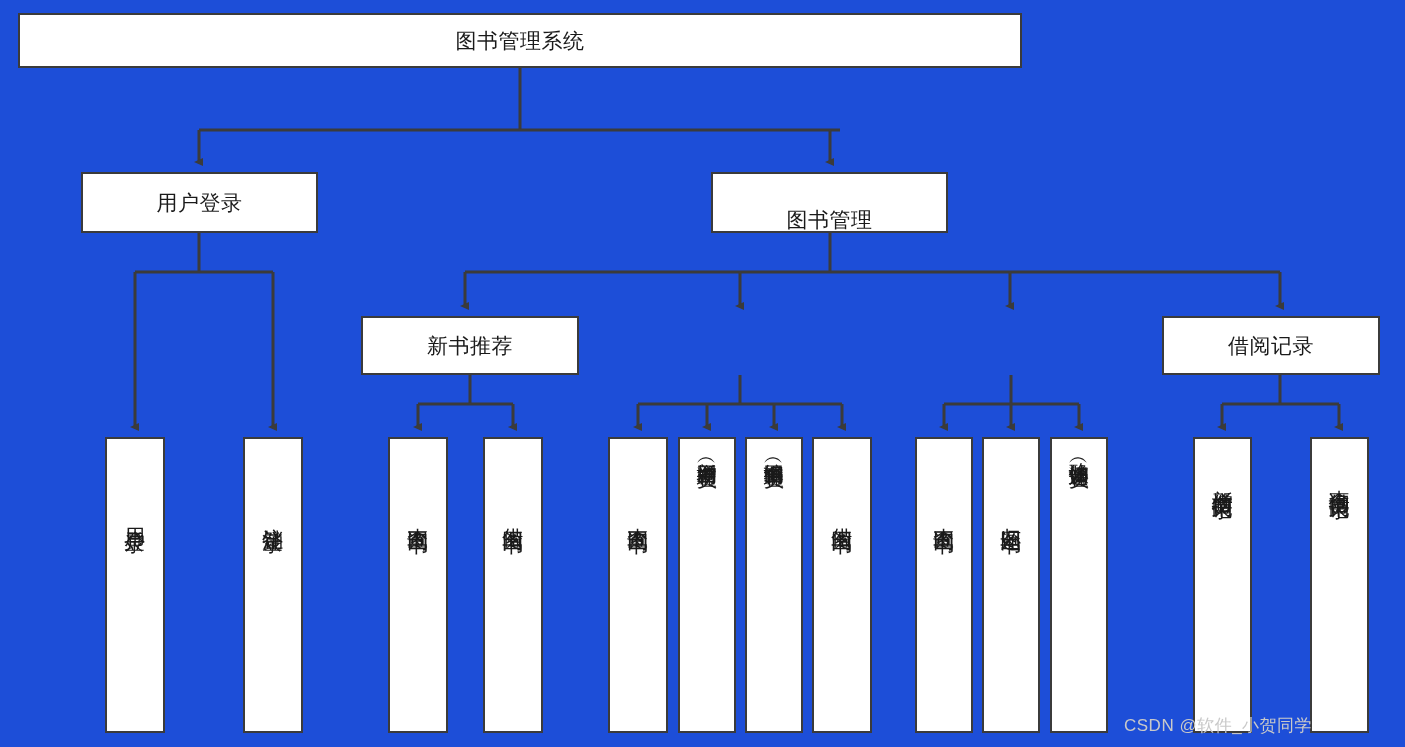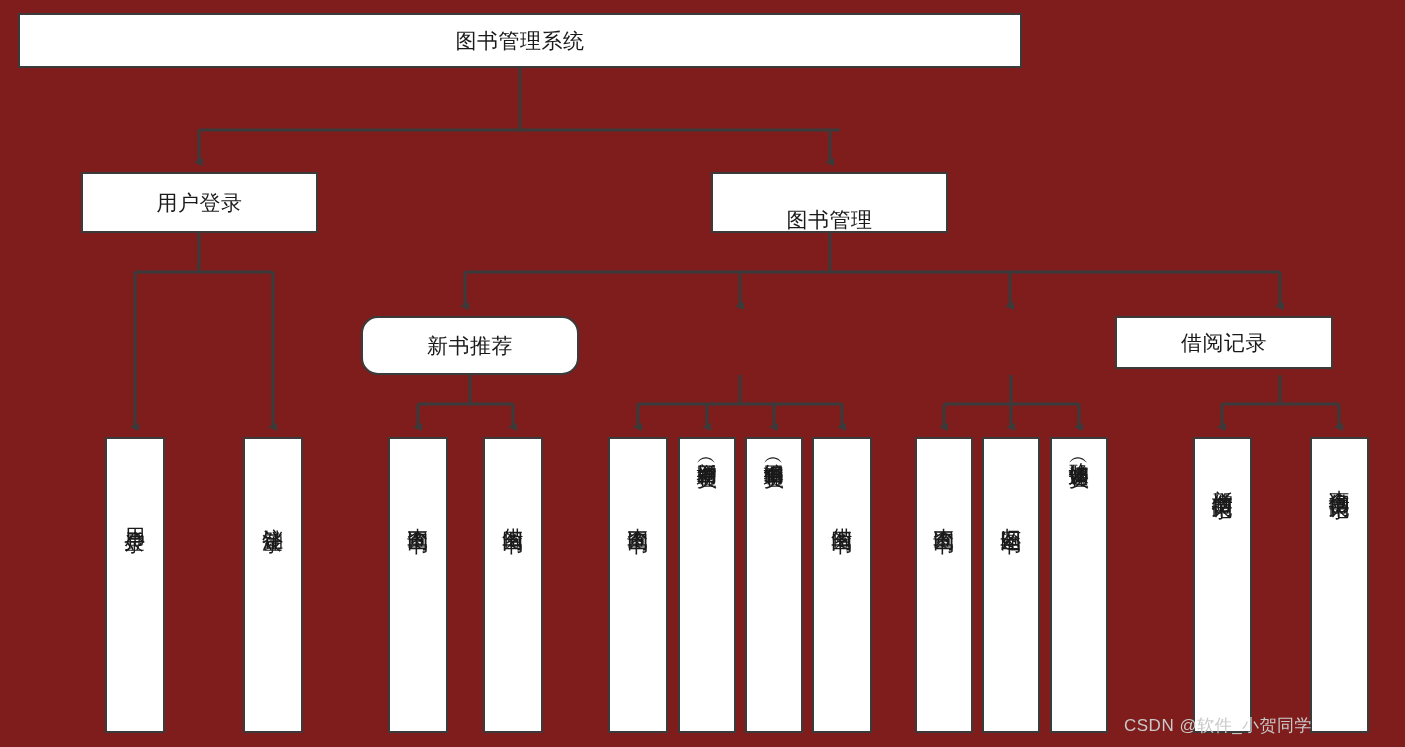--- a/index.html
+++ b/index.html
@@ -10,21 +10,21 @@
   body {
     width: 1405px;
     height: 747px;
     font-family: "Liberation Sans", "DejaVu Sans", sans-serif;
     overflow: hidden;
   }
   #diagram-root {
     position: relative;
     width: 1405px;
     height: 747px;
-    background: #7f1d1d;
+    background: #1d4ed8;
   }
   svg.connectors {
     position: absolute;
     left: 0;
     top: 0;
     width: 1405px;
     height: 747px;
     pointer-events: none;
   }
   .node {
@@ -130,24 +130,24 @@
     <span class="node-label">图书管理系统</span>
   </div>
 
   <div class="node horizontal" style="left:81px; top:172px; width:237px; height:61px;">
     <span class="node-label">用户登录</span>
   </div>
   <div class="node horizontal" style="left:711px; top:172px; width:237px; height:61px;align-items:flex-end;">
     <span class="node-label">图书管理</span>
   </div>
 
-  <div class="node horizontal" style="left:361px; top:316px; width:218px; height:59px;border-radius:17px;">
+  <div class="node horizontal" style="left:361px; top:316px; width:218px; height:59px;">
     <span class="node-label">新书推荐</span>
   </div>
-  <div class="node horizontal" style="left:1115px; top:316px; width:218px; height:53px;">
+  <div class="node horizontal" style="left:1162px; top:316px; width:218px; height:59px;">
     <span class="node-label">借阅记录</span>
   </div>
 
   <div class="node vertical" style="left:105px; top:437px; width:60px; height:296px; padding-top:72px;">
     <span class="node-label">用户登录</span>
   </div>
   <div class="node vertical" style="left:243px; top:437px; width:60px; height:296px; padding-top:72px;">
     <span class="node-label">注销登录</span>
   </div>
 

